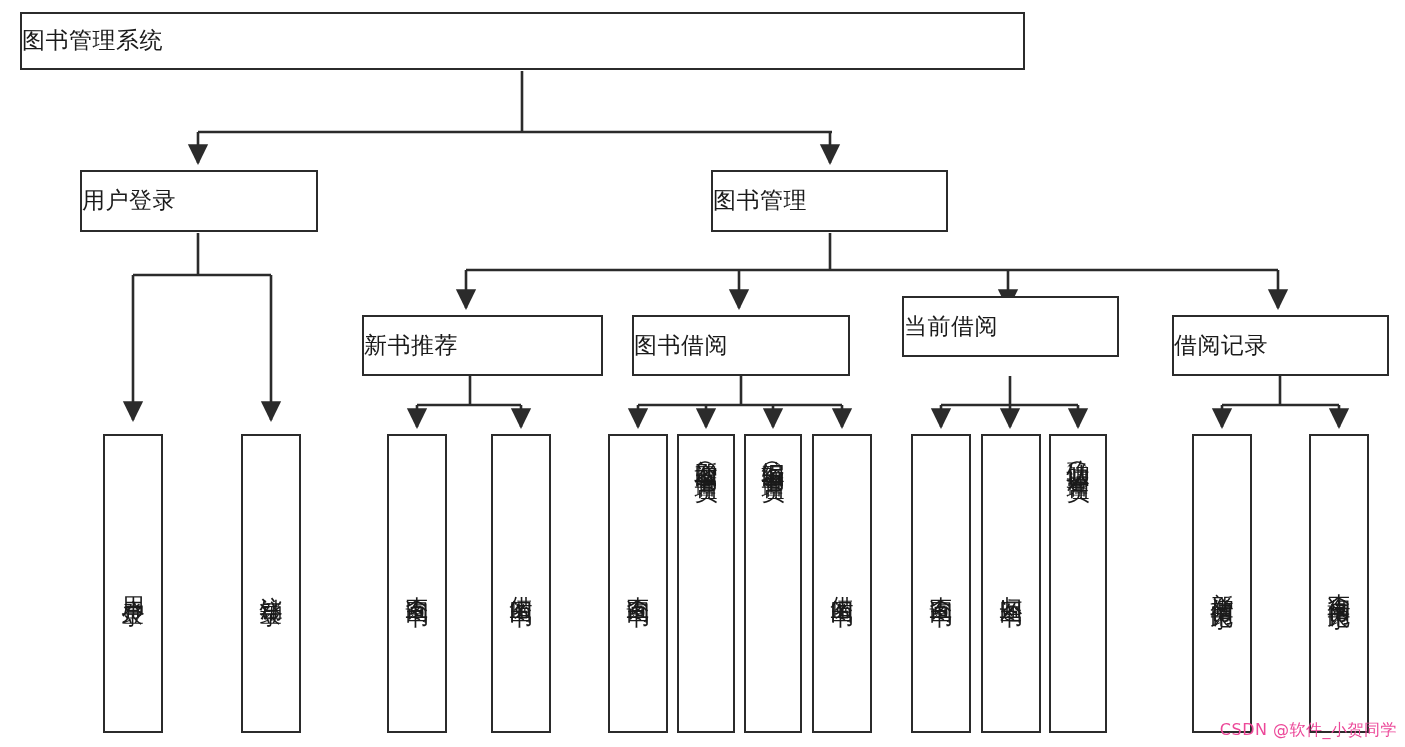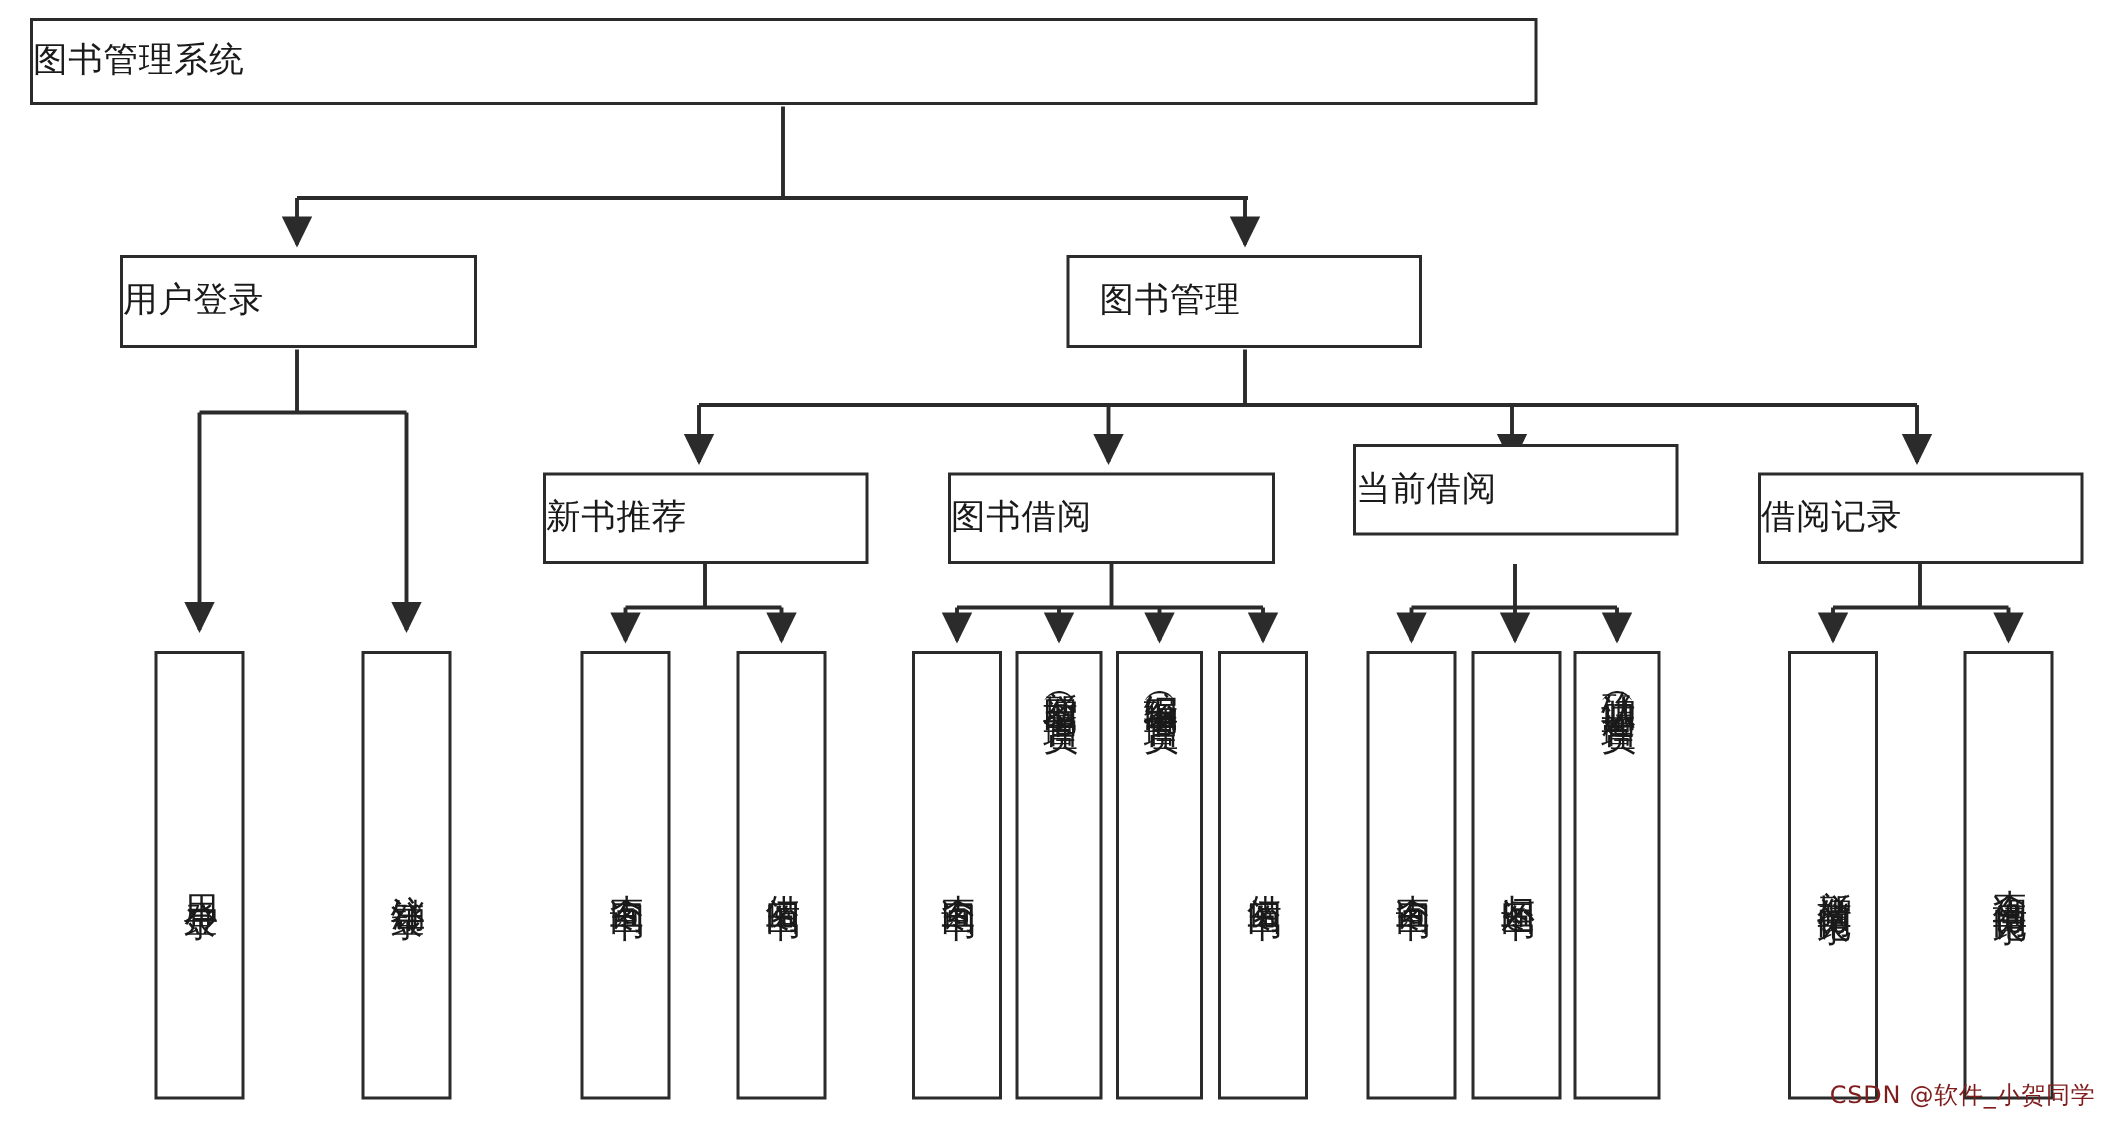--- a/index.html
+++ b/index.html
@@ -61,21 +61,21 @@
   }
   .node.vertical.pad-mid {
     align-items: center;
     padding-top: 0;
   }
   #watermark {
     position: absolute;
     right: 8px;
     bottom: 6px;
     font-size: 16px;
-    color: #7f1d1d;
+    color: #ec4899;
     z-index: 5;
     white-space: nowrap;
     letter-spacing: 0.5px;
   }
 </style>
 </head>
 <body>
 
 <div id="diagram-root">
 
@@ -131,25 +131,25 @@
   </svg>
 
   <div class="node horizontal" style="left:20px; top:12px; width:1005px; height:58px;">
     <span class="node-label">图书管理系统</span>
   </div>
 
   <div class="node horizontal" style="left:80px; top:170px; width:238px; height:62px;">
     <span class="node-label">用户登录</span>
   </div>
 
-  <div class="node horizontal" style="left:711px; top:170px; width:237px; height:62px;padding-left:20px;">
+  <div class="node horizontal" style="left:711px; top:170px; width:237px; height:62px;">
     <span class="node-label">图书管理</span>
   </div>
 
-  <div class="node horizontal" style="left:362px; top:315px; width:217px; height:61px;">
+  <div class="node horizontal" style="left:362px; top:315px; width:241px; height:61px;">
     <span class="node-label">新书推荐</span>
   </div>
 
   <div class="node horizontal" style="left:632px; top:315px; width:218px; height:61px;">
     <span class="node-label">图书借阅</span>
   </div>
 
   <div class="node horizontal" style="left:902px; top:296px; width:217px; height:61px;">
     <span class="node-label">当前借阅</span>
   </div>

